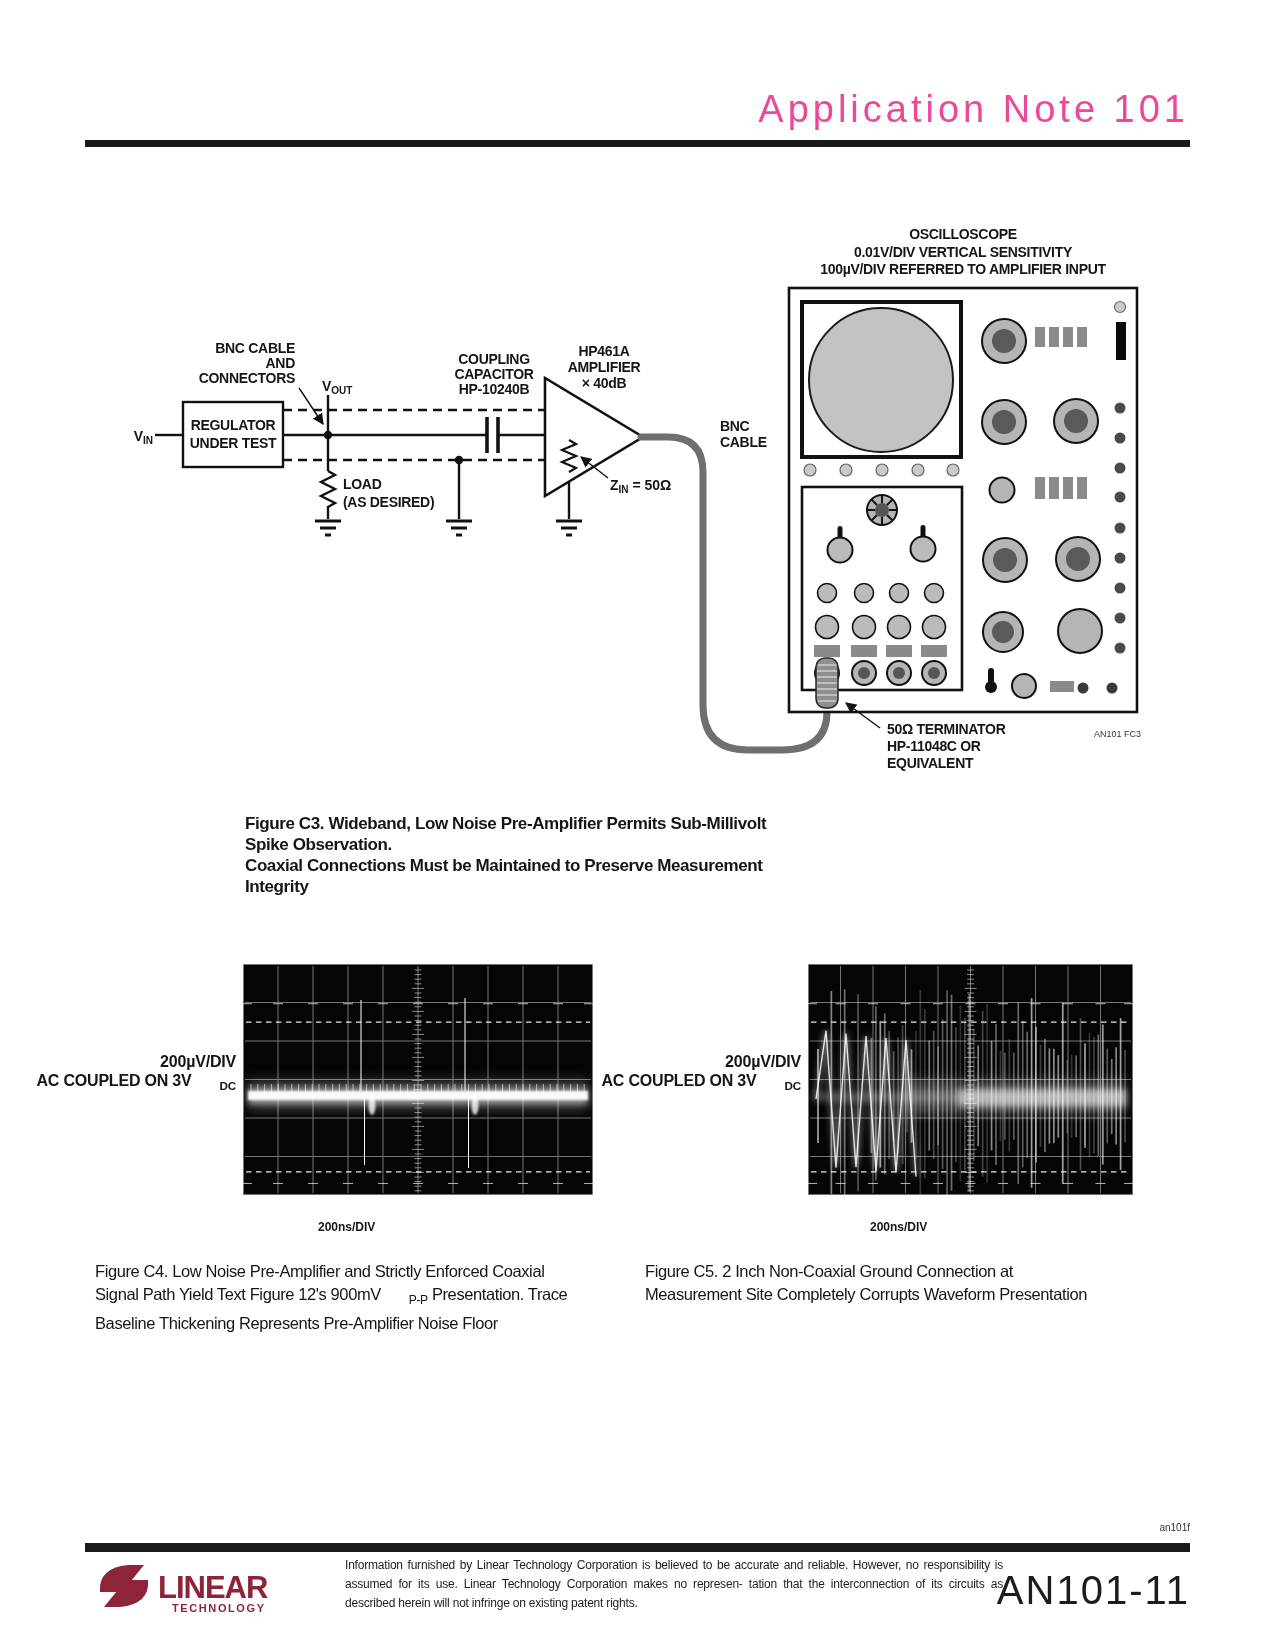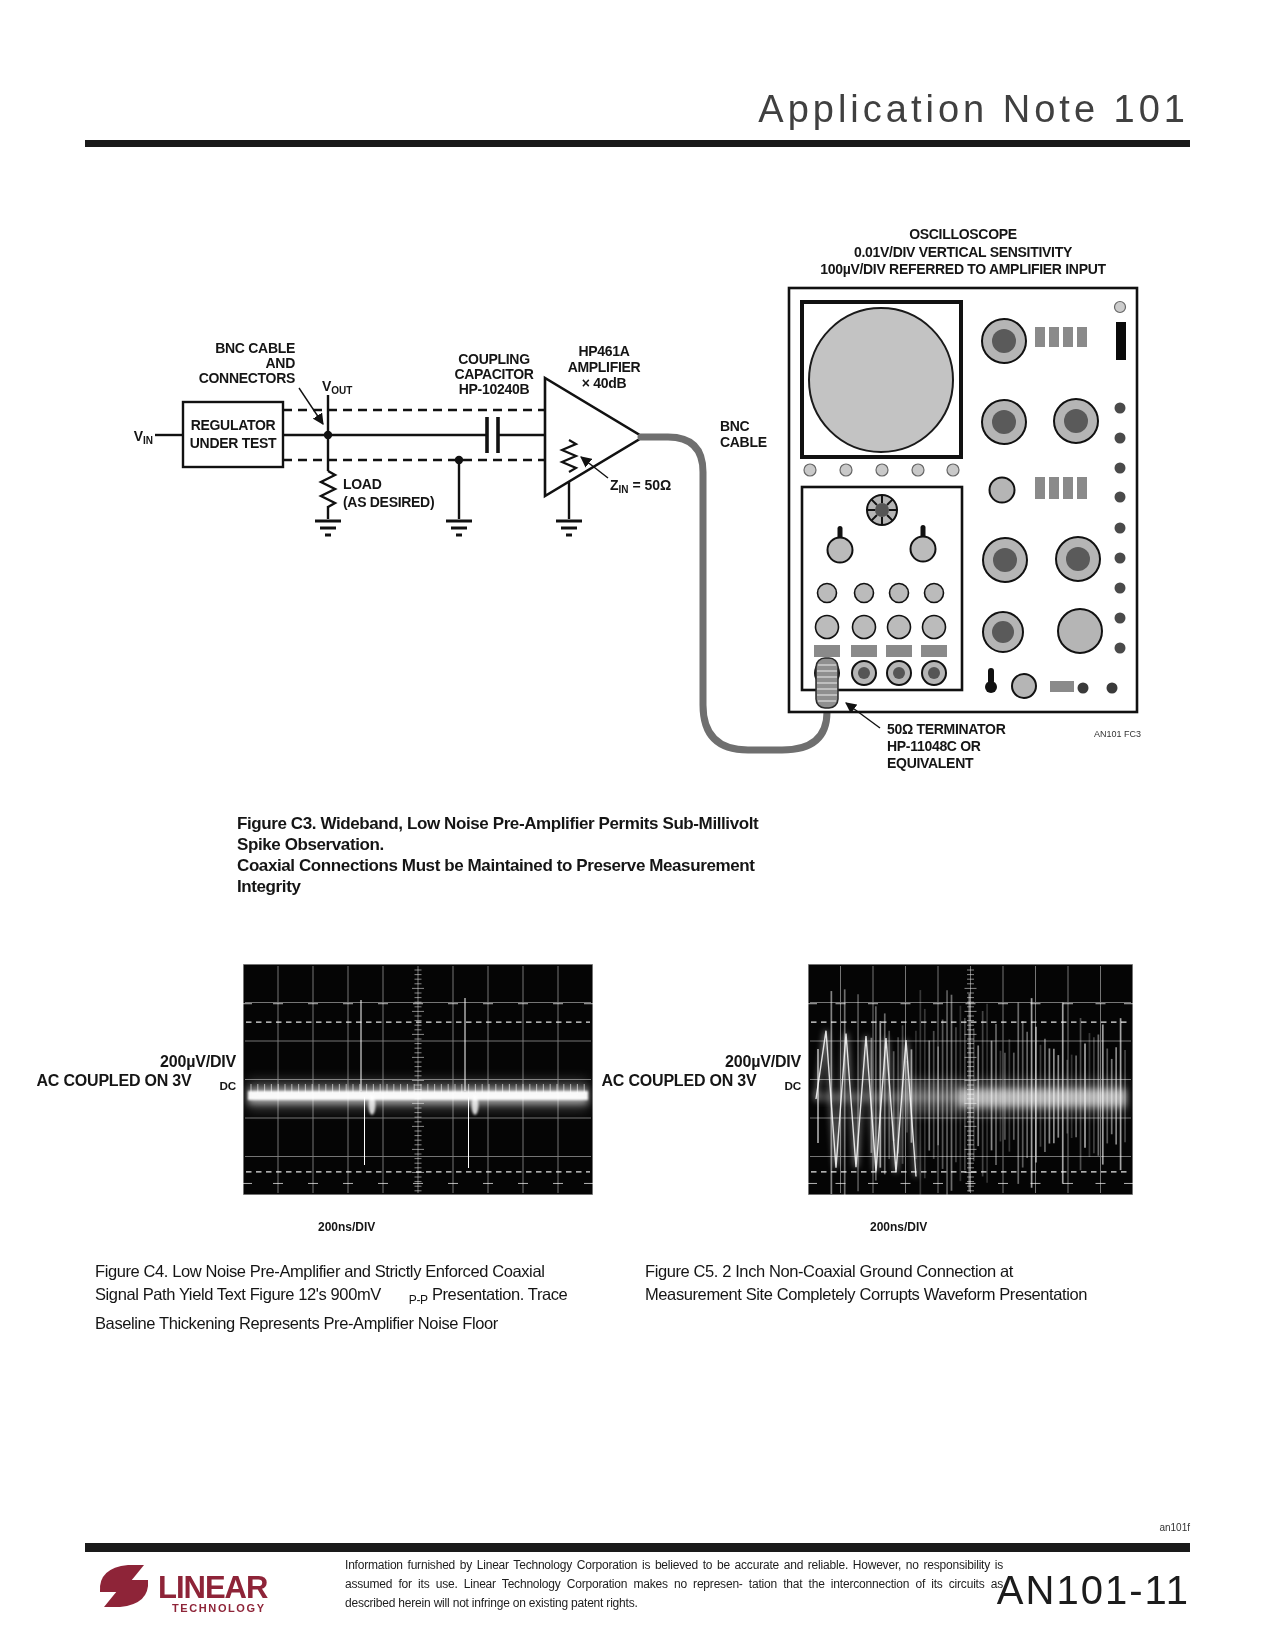--- a/index.html
+++ b/index.html
@@ -1,19 +1,19 @@
 <!DOCTYPE html>
 <html><head>
 <meta charset="utf-8">
 <style>
   html,body{margin:0;padding:0;background:#e8e8e8;}
   #page{position:relative;width:1275px;height:1650px;background:#ffffff;margin:0 auto;
         font-family:"Liberation Sans",sans-serif;color:#111;overflow:hidden;}
   .abs{position:absolute;}
-  #page-title{top:88px;right:86px;font-size:38px;letter-spacing:4px;color:#404040;font-weight:400;}
+  #page-title{top:88px;right:86px;font-size:38px;letter-spacing:4px;color:#ec4899;font-weight:400;}
   #top-rule{left:85px;top:140px;width:1105px;height:7px;background:#1a1a1a;}
   .capt{font-weight:bold;font-size:17px;line-height:21px;letter-spacing:-0.4px;color:#151515;}
   .capt2{font-weight:normal;font-size:16.5px;line-height:23px;letter-spacing:-0.4px;color:#151515;}
   .pholab{font-weight:bold;font-size:16px;line-height:19px;text-align:right;color:#151515;letter-spacing:-0.2px;}
   .tblab{font-weight:bold;font-size:12px;text-align:left;color:#151515;width:200px;}
   sub{font-size:73%;padding-left:28px;}
   #footer-rule{left:85px;top:1543px;width:1105px;height:9px;background:#1a1a1a;}
   #doc-code{top:1522px;right:85px;font-size:10px;color:#333;text-align:right;}
   #disclaimer{left:345px;top:1556px;width:658px;font-size:12px;line-height:19px;
               text-align:justify;letter-spacing:-0.2px;color:#1d1d1d;}
@@ -255,21 +255,21 @@
     </g>
     <line x1="880" y1="728" x2="846" y2="703" stroke="#111" stroke-width="1.4" marker-end="url(#arr)"></line>
     <g font-size="14" font-weight="bold" fill="#151515" letter-spacing="-0.3">
       <text x="887" y="734">50Ω TERMINATOR</text>
       <text x="887" y="751">HP-11048C OR</text>
       <text x="887" y="768">EQUIVALENT</text>
     </g>
     <text x="1141" y="737" text-anchor="end" font-size="9" fill="#333">AN101 FC3</text>
   </svg>
 
-  <div class="abs capt" style="left:237px;top:813px;width:560px">
+  <div class="abs capt" style="left:245px;top:813px;width:560px">
     <div>Figure C3. Wideband, Low Noise Pre-Amplifier Permits Sub-Millivolt Spike Observation.</div>
     <div>Coaxial Connections Must be Maintained to Preserve Measurement Integrity</div>
   </div>
 
   <svg class="abs" id="photo-c4" style="left:243px;top:964px" width="350" height="231" viewBox="0 0 350 231">
       <defs>
         <filter id="c4b1" x="-50%" y="-50%" width="200%" height="200%">
           <feGaussianBlur stdDeviation="1"></feGaussianBlur>
         </filter>
         <filter id="c4b3" x="-50%" y="-50%" width="200%" height="200%">

